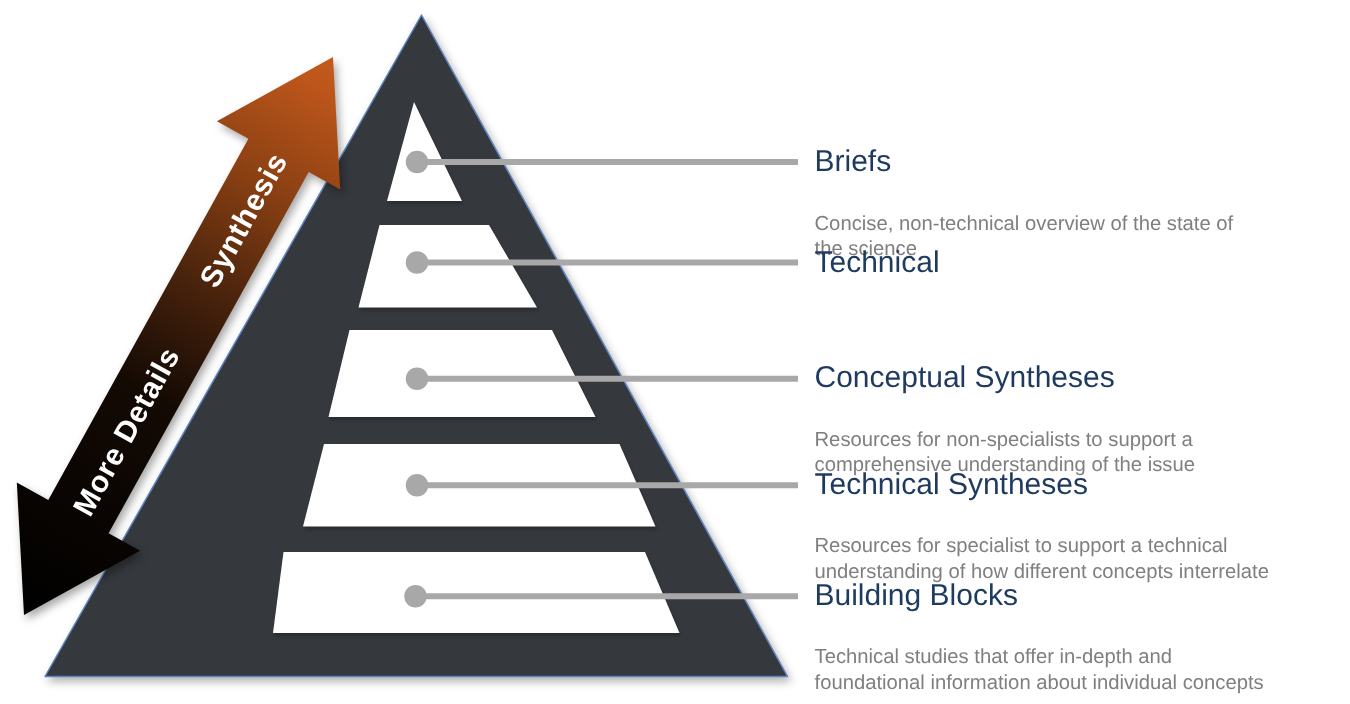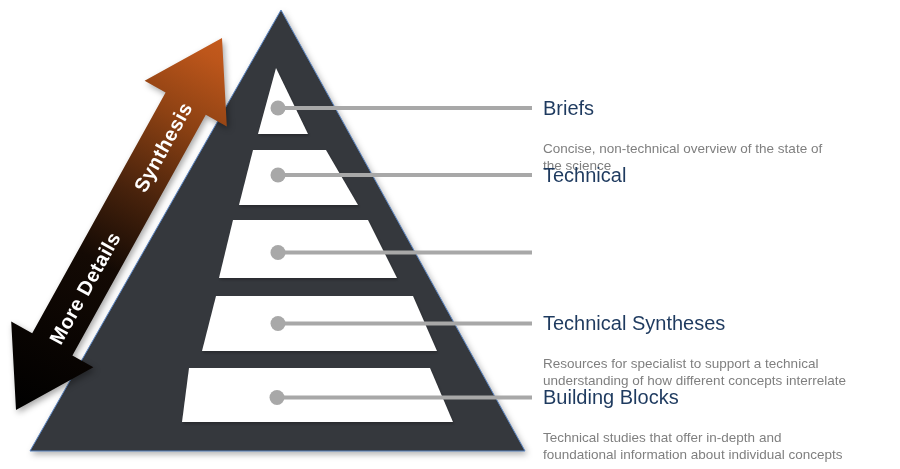--- a/index.html
+++ b/index.html
@@ -111,20 +111,23 @@
     <div class="level-label">Briefs</div>
     <div class="level-description">Concise, non-technical overview of the state of
 the science</div>
   </div>
 
   <div class="text-col-block" style="top:160px;">
     <div class="level-label">Technical</div>
   </div>
 
   <div class="text-col-block" style="top:237px;">
+    <div class="level-label">Conceptual Syntheses</div>
+    <div class="level-description">Resources for non-specialists to support a
+comprehensive understanding of the issue</div>
   </div>
 
   <div class="text-col-block" style="top:382px;">
     <div class="level-label">Building Blocks</div>
     <div class="level-description">Technical studies that offer in-depth and
 foundational information about individual concepts</div>
   </div>
 
   <div class="text-col-block" style="top:308px;">
     <div class="level-label">Technical Syntheses</div>

